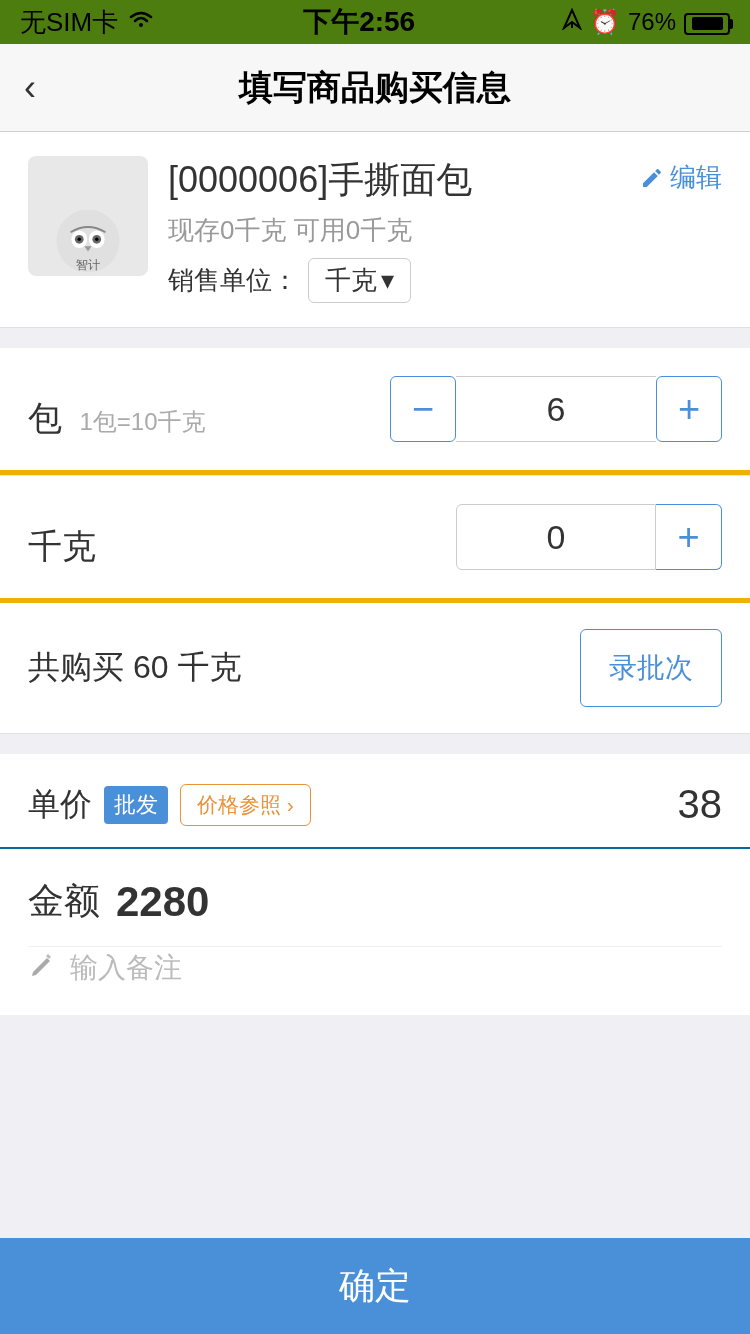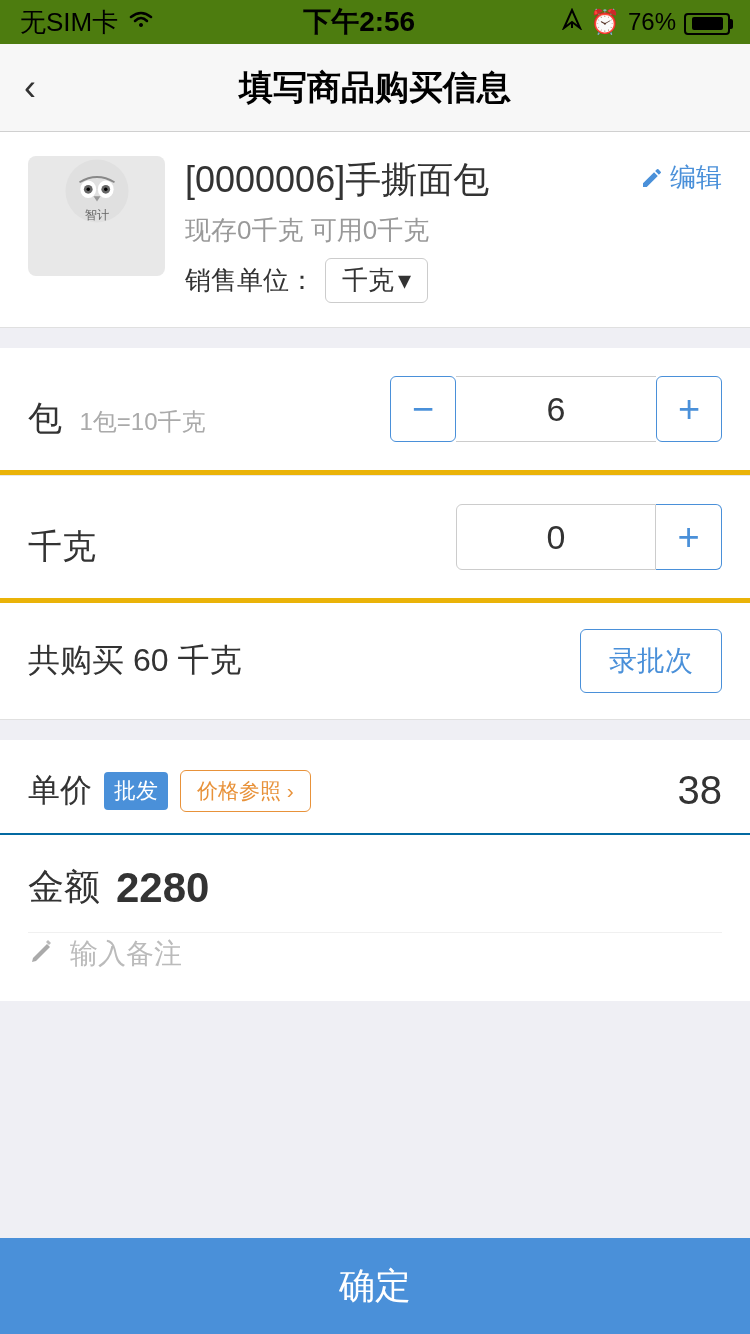--- a/index.html
+++ b/index.html
@@ -71,26 +71,26 @@
     .product-card {
       background: #fff;
       margin-top: 0;
       padding: 24px 28px;
       display: flex;
       align-items: flex-start;
       gap: 20px;
       border-bottom: 1px solid #e0e0e0;
     }
     .product-image {
-      width: 137px;
+      width: 120px;
       height: 120px;
       background: #e8e8e8;
       border-radius: 8px;
       display: flex;
-      align-items: flex-start;
+      align-items: flex-end;
       justify-content: center;
       flex-shrink: 0;
     }
     .product-image svg { width: 70px; height: 70px; }
     .product-info { flex: 1; }
     .product-name { font-size: 36px; color: #333; font-weight: 500; }
     .product-stock { font-size: 26px; color: #999; margin-top: 8px; }
     .product-unit { display: flex; align-items: center; gap: 10px; font-size: 26px; color: #333; margin-top: 10px; }
     .unit-select {
       border: 1px solid #ccc;
@@ -175,21 +175,21 @@
       padding: 26px 28px;
       display: flex;
       align-items: center;
       justify-content: space-between;
       border-bottom: 1px solid #e0e0e0;
     }
     .summary-text { font-size: 32px; color: #333; }
     .batch-btn {
       border: 1.5px solid #4a90d9;
       border-radius: 6px;
-      padding: 12px 28px;
+      padding: 19px 28px;
       color: #4a90d9;
       font-size: 28px;
       background: #fff;
       cursor: pointer;
     }
 
     
     .price-section {
       background: #fff;
       margin-top: 0;

